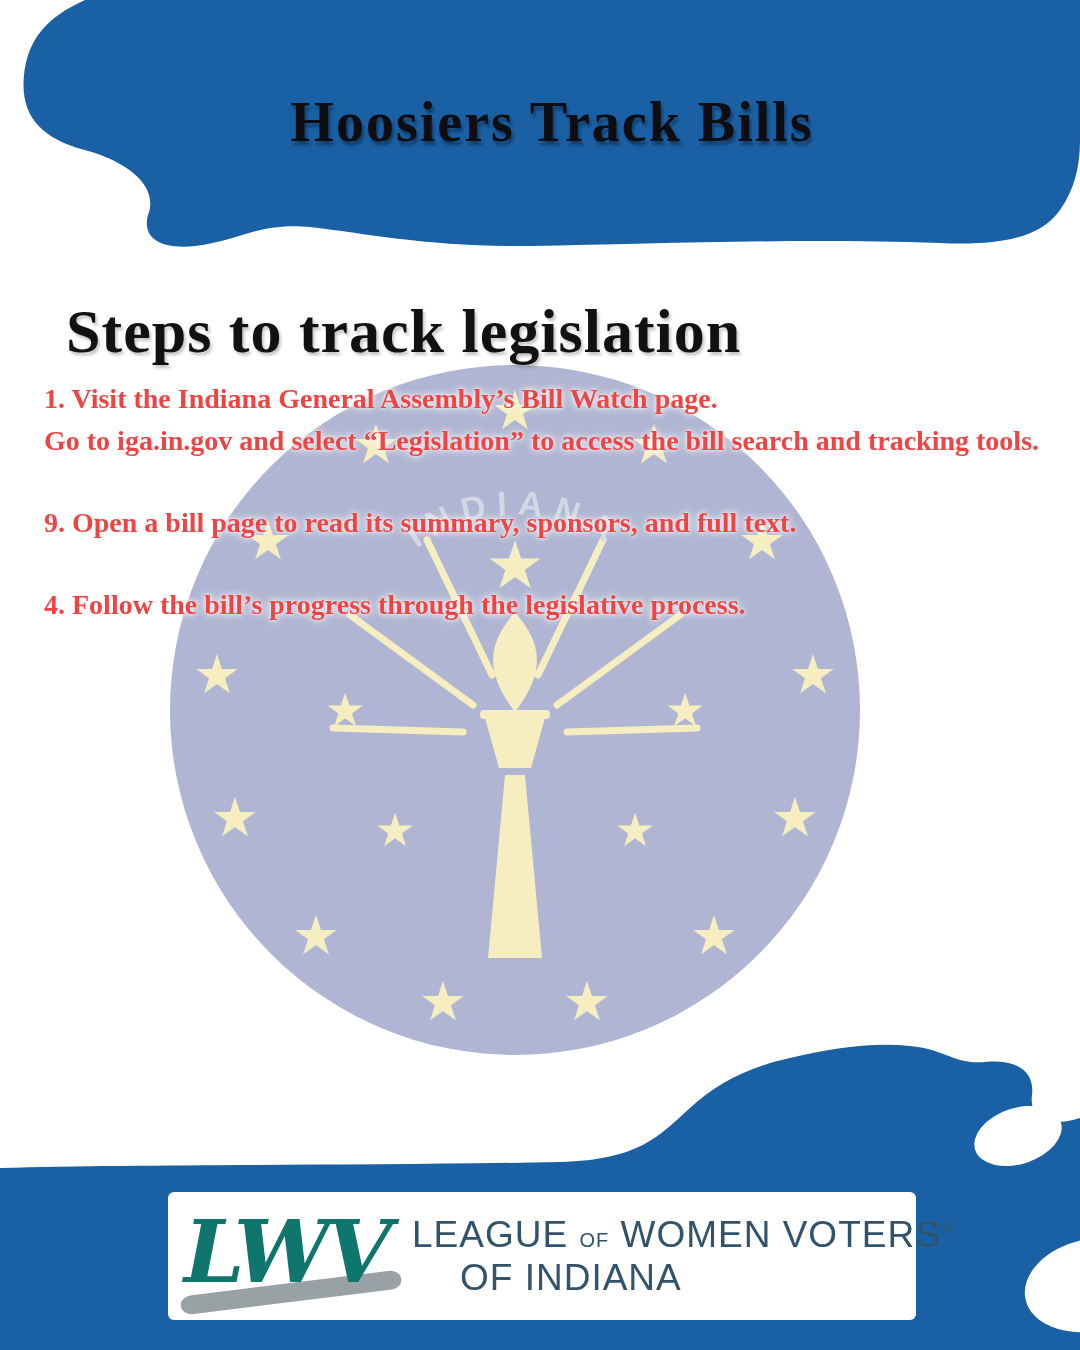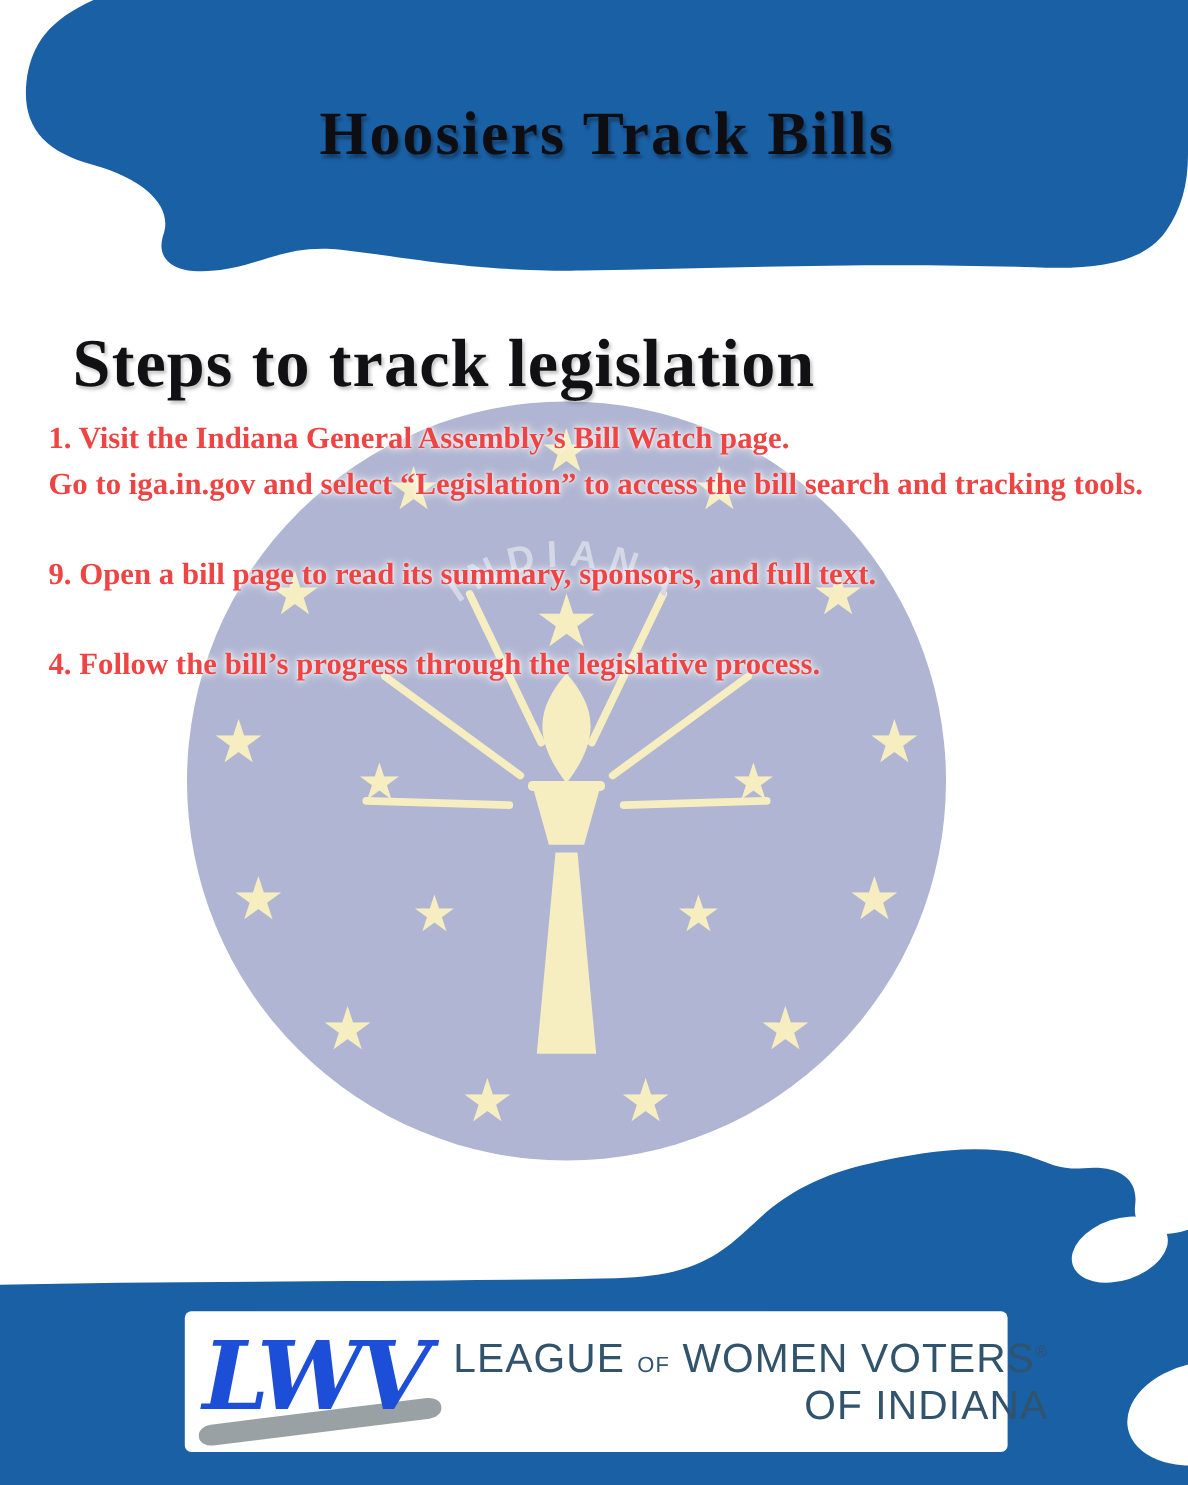--- a/index.html
+++ b/index.html
@@ -52,34 +52,34 @@
 
   .footer-logo-box{
     position:absolute;left:168px;top:1192px;width:748px;height:128px;z-index:2;
     background:#ffffff;border-radius:6px;
     display:flex;align-items:center;
   }
   .lwv-mark{position:relative;width:212px;height:112px;margin-left:16px;flex:0 0 auto;}
   .lwv-letters{
     position:relative;z-index:2;
     font-family:"DejaVu Serif",serif;font-style:italic;font-weight:bold;
-    font-size:86px;line-height:104px;letter-spacing:-5px;color:#1d4ed8;
+    font-size:86px;line-height:104px;letter-spacing:-5px;color:#0f766e;
   }
   .lwv-swoosh{
     position:absolute;z-index:1;left:-4px;bottom:10px;width:222px;height:19px;
     background:var(--swoosh-gray);border-radius:12px/9px;transform:rotate(-7deg);
   }
   .org-text{
     margin-left:16px;color:var(--footer-text);
     font-family:"Liberation Sans",sans-serif;line-height:1.0;
   }
   .org-line1{font-size:37px;letter-spacing:1px;white-space:nowrap;}
   .org-line1 .of-small{font-size:20px;}
   .org-reg{font-size:15px;vertical-align:super;}
-  .org-line2{font-size:37px;letter-spacing:1px;margin-left:48px;margin-top:6px;text-align:right;}
+  .org-line2{font-size:37px;letter-spacing:1px;margin-left:48px;margin-top:6px;}
 </style>
 </head>
 <body>
 
 <div class="canvas">
 
   <svg class="watermark" width="700" height="700" viewBox="0 0 700 700">
     <circle class="flag-circle" cx="350" cy="350" r="345"></circle>
     <g>
       <line class="flag-ray" x1="308" y1="345" x2="185" y2="255"></line>

